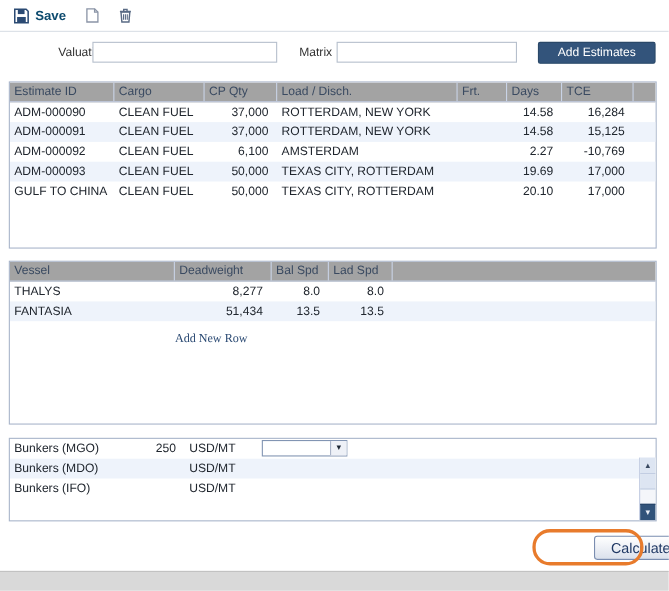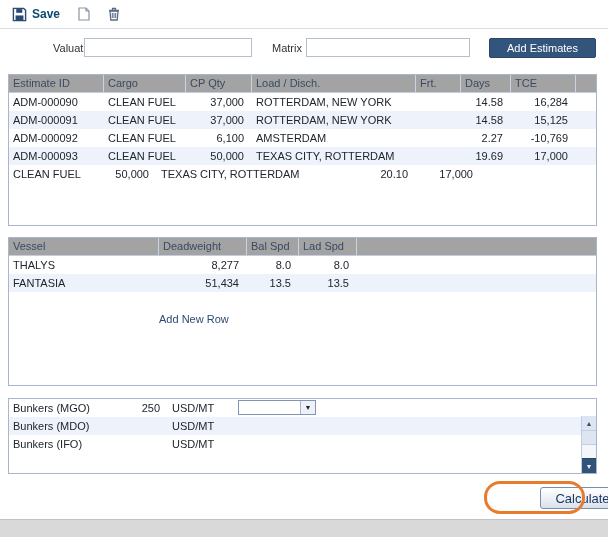--- a/index.html
+++ b/index.html
@@ -42,21 +42,21 @@
   .we0{width:95px}.we1{width:82px}.we2{width:66px}.we3{width:164px}.we4{width:45px}.we5{width:50px}.we6{width:65px}
   
   .wv0{width:150px}.wv1{width:88px}.wv2{width:52px}.wv3{width:58px}
   
   .wc0{width:97px}.wc1{width:62px}.wc2{width:66px}.wc3{width:82px}.wc4{width:118px}.wc5{width:80px}.wc6{width:52px}
 
   .tbl-est{left:8px;top:74px;width:589px;height:152px;}
   .tbl-ves{left:8px;top:237px;width:589px;height:149px;}
   .tbl-comp{left:8px;top:398px;width:589px;height:76px;}
 
-  .add-row{margin:21px 0 0 150px;color:#2b4a73;font-size:11px;cursor:pointer;display:inline-block;}
+  .add-row{margin:10px 0 0 150px;color:#2b4a73;font-size:11px;cursor:pointer;display:inline-block;font-family:Liberation Serif, serif;}
 
   
   .dd{display:flex;width:78px;height:15px;border:1px solid #8295b3;background:#fff;
       margin-top:1px;box-sizing:border-box;cursor:pointer;}
   .dd-val{flex:1;}
   .dd-btn{width:14px;display:flex;align-items:center;justify-content:center;font-size:7px;color:#1b2533;
           background:#eef1f7;border-left:1px solid #aab4c8;}
 
   
   .vscroll{position:absolute;top:17px;right:0;bottom:0;width:15px;border-left:1px solid #c2cde2;
@@ -160,20 +160,21 @@
     <div class="tr alt">
       <div class="td we0">ADM-000093</div>
       <div class="td we1">CLEAN FUEL</div>
       <div class="td we2 num">50,000</div>
       <div class="td we3">TEXAS CITY, ROTTERDAM</div>
       <div class="td we4"></div>
       <div class="td we5 num">19.69</div>
       <div class="td we6 num">17,000</div>
     </div>
     <div class="tr">
+      <div class="td we0">GULF TO CHINA</div>
       <div class="td we1">CLEAN FUEL</div>
       <div class="td we2 num">50,000</div>
       <div class="td we3">TEXAS CITY, ROTTERDAM</div>
       <div class="td we4"></div>
       <div class="td we5 num">20.10</div>
       <div class="td we6 num">17,000</div>
     </div>
   </div>
 
   <div class="tbl tbl-ves">

